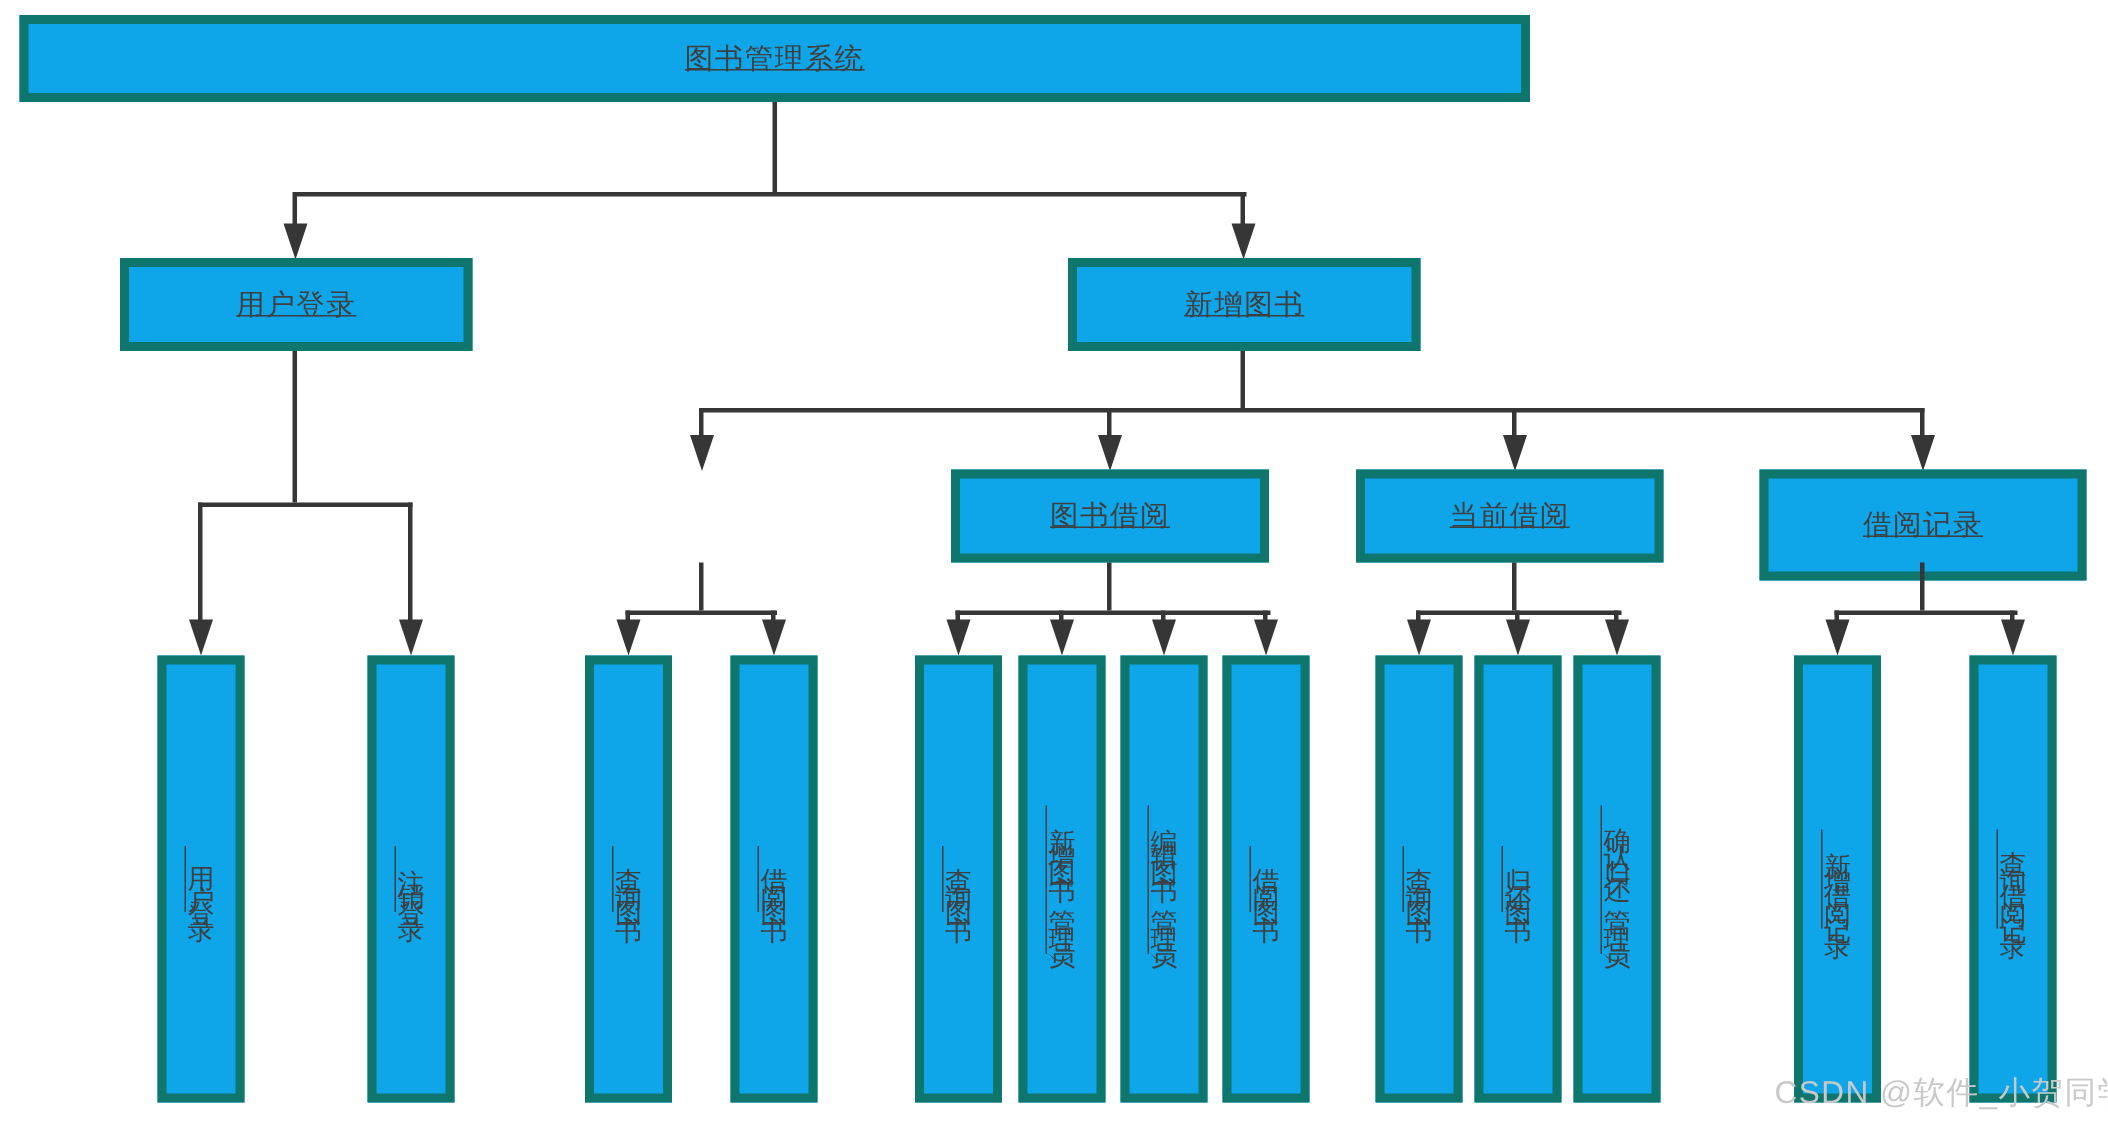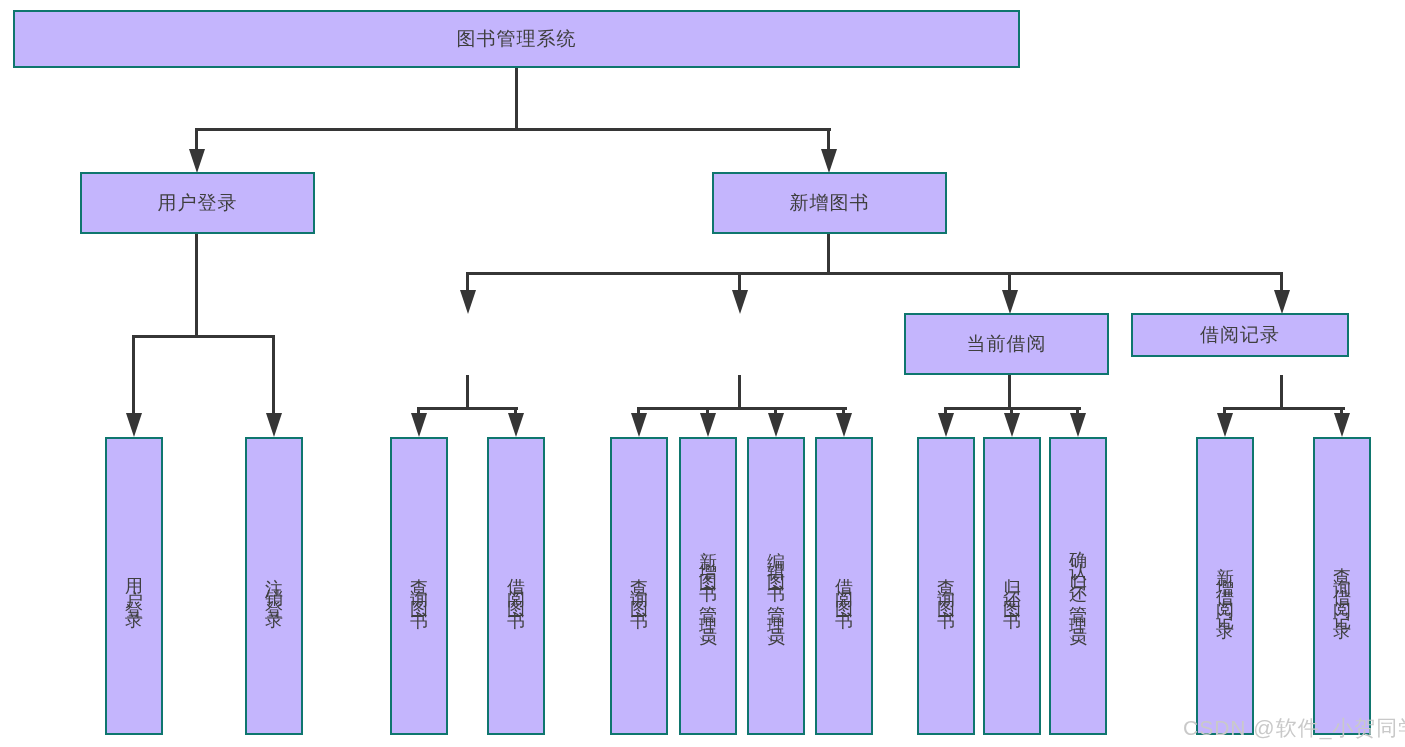--- a/index.html
+++ b/index.html
@@ -2,24 +2,24 @@
 <html><head>
 <meta charset="utf-8">
 <style>
   html,body { margin:0; padding:0; background:#ffffff; }
   #stage {
     position:relative; width:1405px; height:747px; background:#ffffff;
     font-family:"Liberation Sans","DejaVu Sans",sans-serif;
     overflow:hidden;
   }
   .box {
-    position:absolute; box-sizing:border-box; background:#c4b5fd;
-    border:2px solid #0f766e; color:#3f3f3f;
+    position:absolute; box-sizing:border-box; background:#0ea5e9;
+    border:6px solid #0f766e; color:#3f3f3f;
     display:flex; align-items:center; justify-content:center;
-    font-size:19px; letter-spacing:1px;
+    font-size:19px; letter-spacing:1px;text-decoration:underline;
   }
   .vbox {
     writing-mode:vertical-rl; text-orientation:mixed;
     font-size:18px; letter-spacing:11px; line-height:1;
   }
   .hline, .vline { position:absolute; background:#363636; }
   .arrow {
     position:absolute; width:0; height:0;
     border-left:8px solid transparent; border-right:8px solid transparent;
     border-top:24px solid #363636;
@@ -57,22 +57,23 @@
   <div class="hline" style="left:466px;top:272px;width:817px;height:3px"></div>
   <div class="vline" style="left:466px;top:272px;width:3px;height:20px"></div>
   <div class="arrow" style="left:460px;top:290px"></div>
   <div class="vline" style="left:738px;top:272px;width:3px;height:20px"></div>
   <div class="arrow" style="left:732px;top:290px"></div>
   <div class="vline" style="left:1008px;top:272px;width:3px;height:20px"></div>
   <div class="arrow" style="left:1002px;top:290px"></div>
   <div class="vline" style="left:1280px;top:272px;width:3px;height:20px"></div>
   <div class="arrow" style="left:1274px;top:290px"></div>
 
+  <div class="box" style="left:634px;top:313px;width:212px;height:62px">图书借阅</div>
   <div class="box" style="left:904px;top:313px;width:205px;height:62px">当前借阅</div>
-  <div class="box" style="left:1131px;top:313px;width:218px;height:44px">借阅记录</div>
+  <div class="box" style="left:1173px;top:313px;width:218px;height:74px">借阅记录</div>
 
   <div class="vline" style="left:466px;top:375px;width:3px;height:32px"></div>
   <div class="hline" style="left:417px;top:407px;width:101px;height:3px"></div>
   <div class="vline" style="left:417px;top:407px;width:3px;height:10px"></div>
   <div class="arrow" style="left:411px;top:413px"></div>
   <div class="vline" style="left:514px;top:407px;width:3px;height:10px"></div>
   <div class="arrow" style="left:508px;top:413px"></div>
 
   <div class="vline" style="left:738px;top:375px;width:3px;height:32px"></div>
   <div class="hline" style="left:637px;top:407px;width:210px;height:3px"></div>

